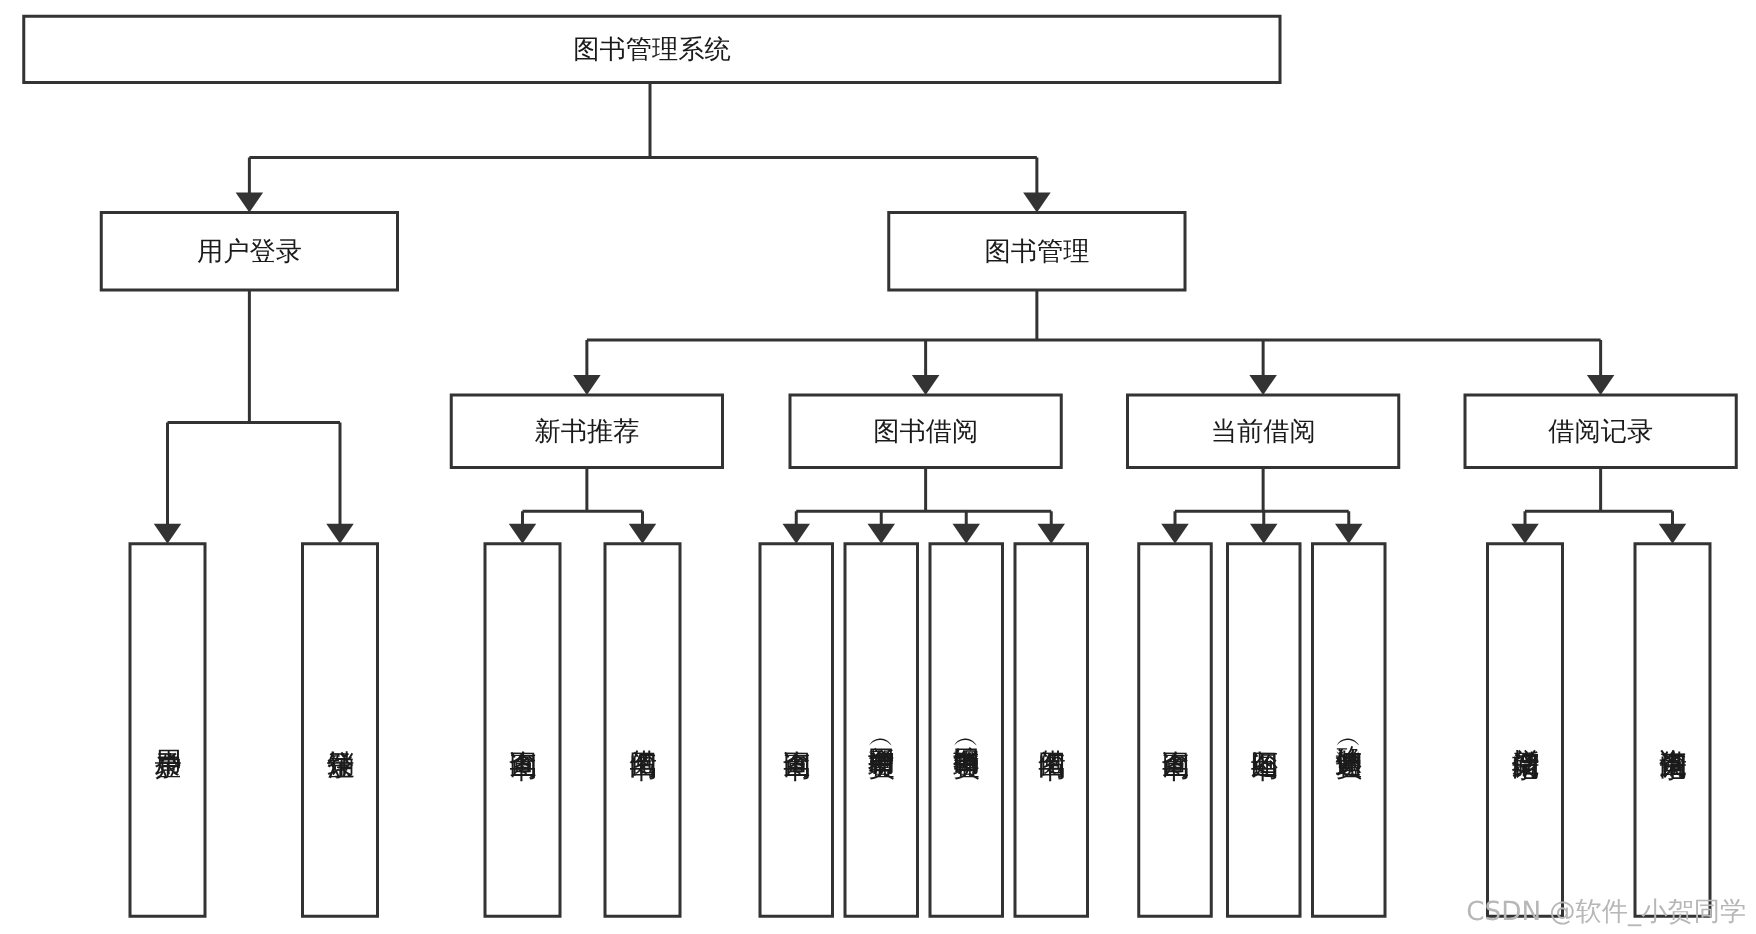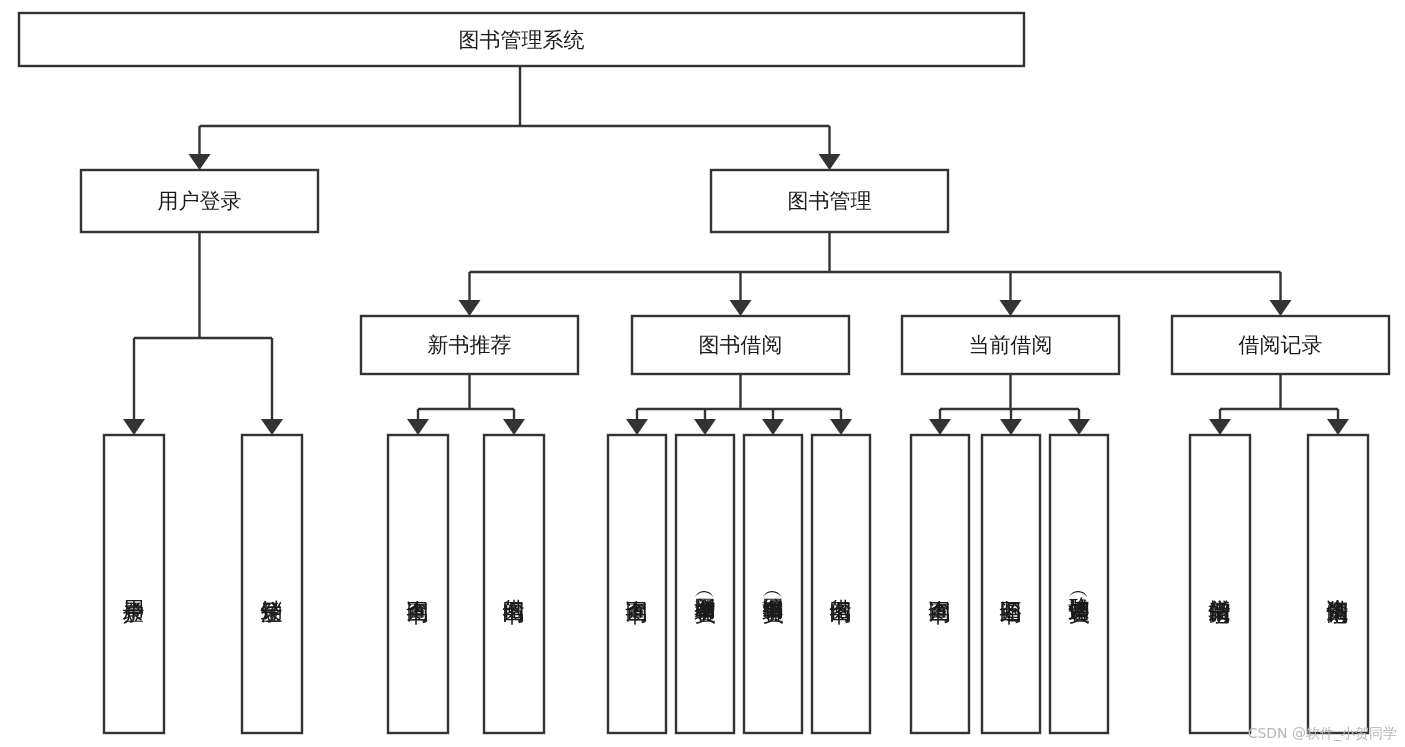--- a/index.html
+++ b/index.html
@@ -61,21 +61,21 @@
     align-items: center;
     justify-content: center;
     white-space: nowrap;
     pointer-events: none;
   }
   #watermark {
     position: absolute;
     right: 8px;
     bottom: 4px;
     font-family: "DejaVu Sans", "Liberation Sans", sans-serif;
-    font-size: 14px;
+    font-size: 21px;
     color: #b7b7b7;
     white-space: nowrap;
     user-select: none;
   }
 </style>
 </head>
 <body>
 
 <div id="diagram-root">
 

